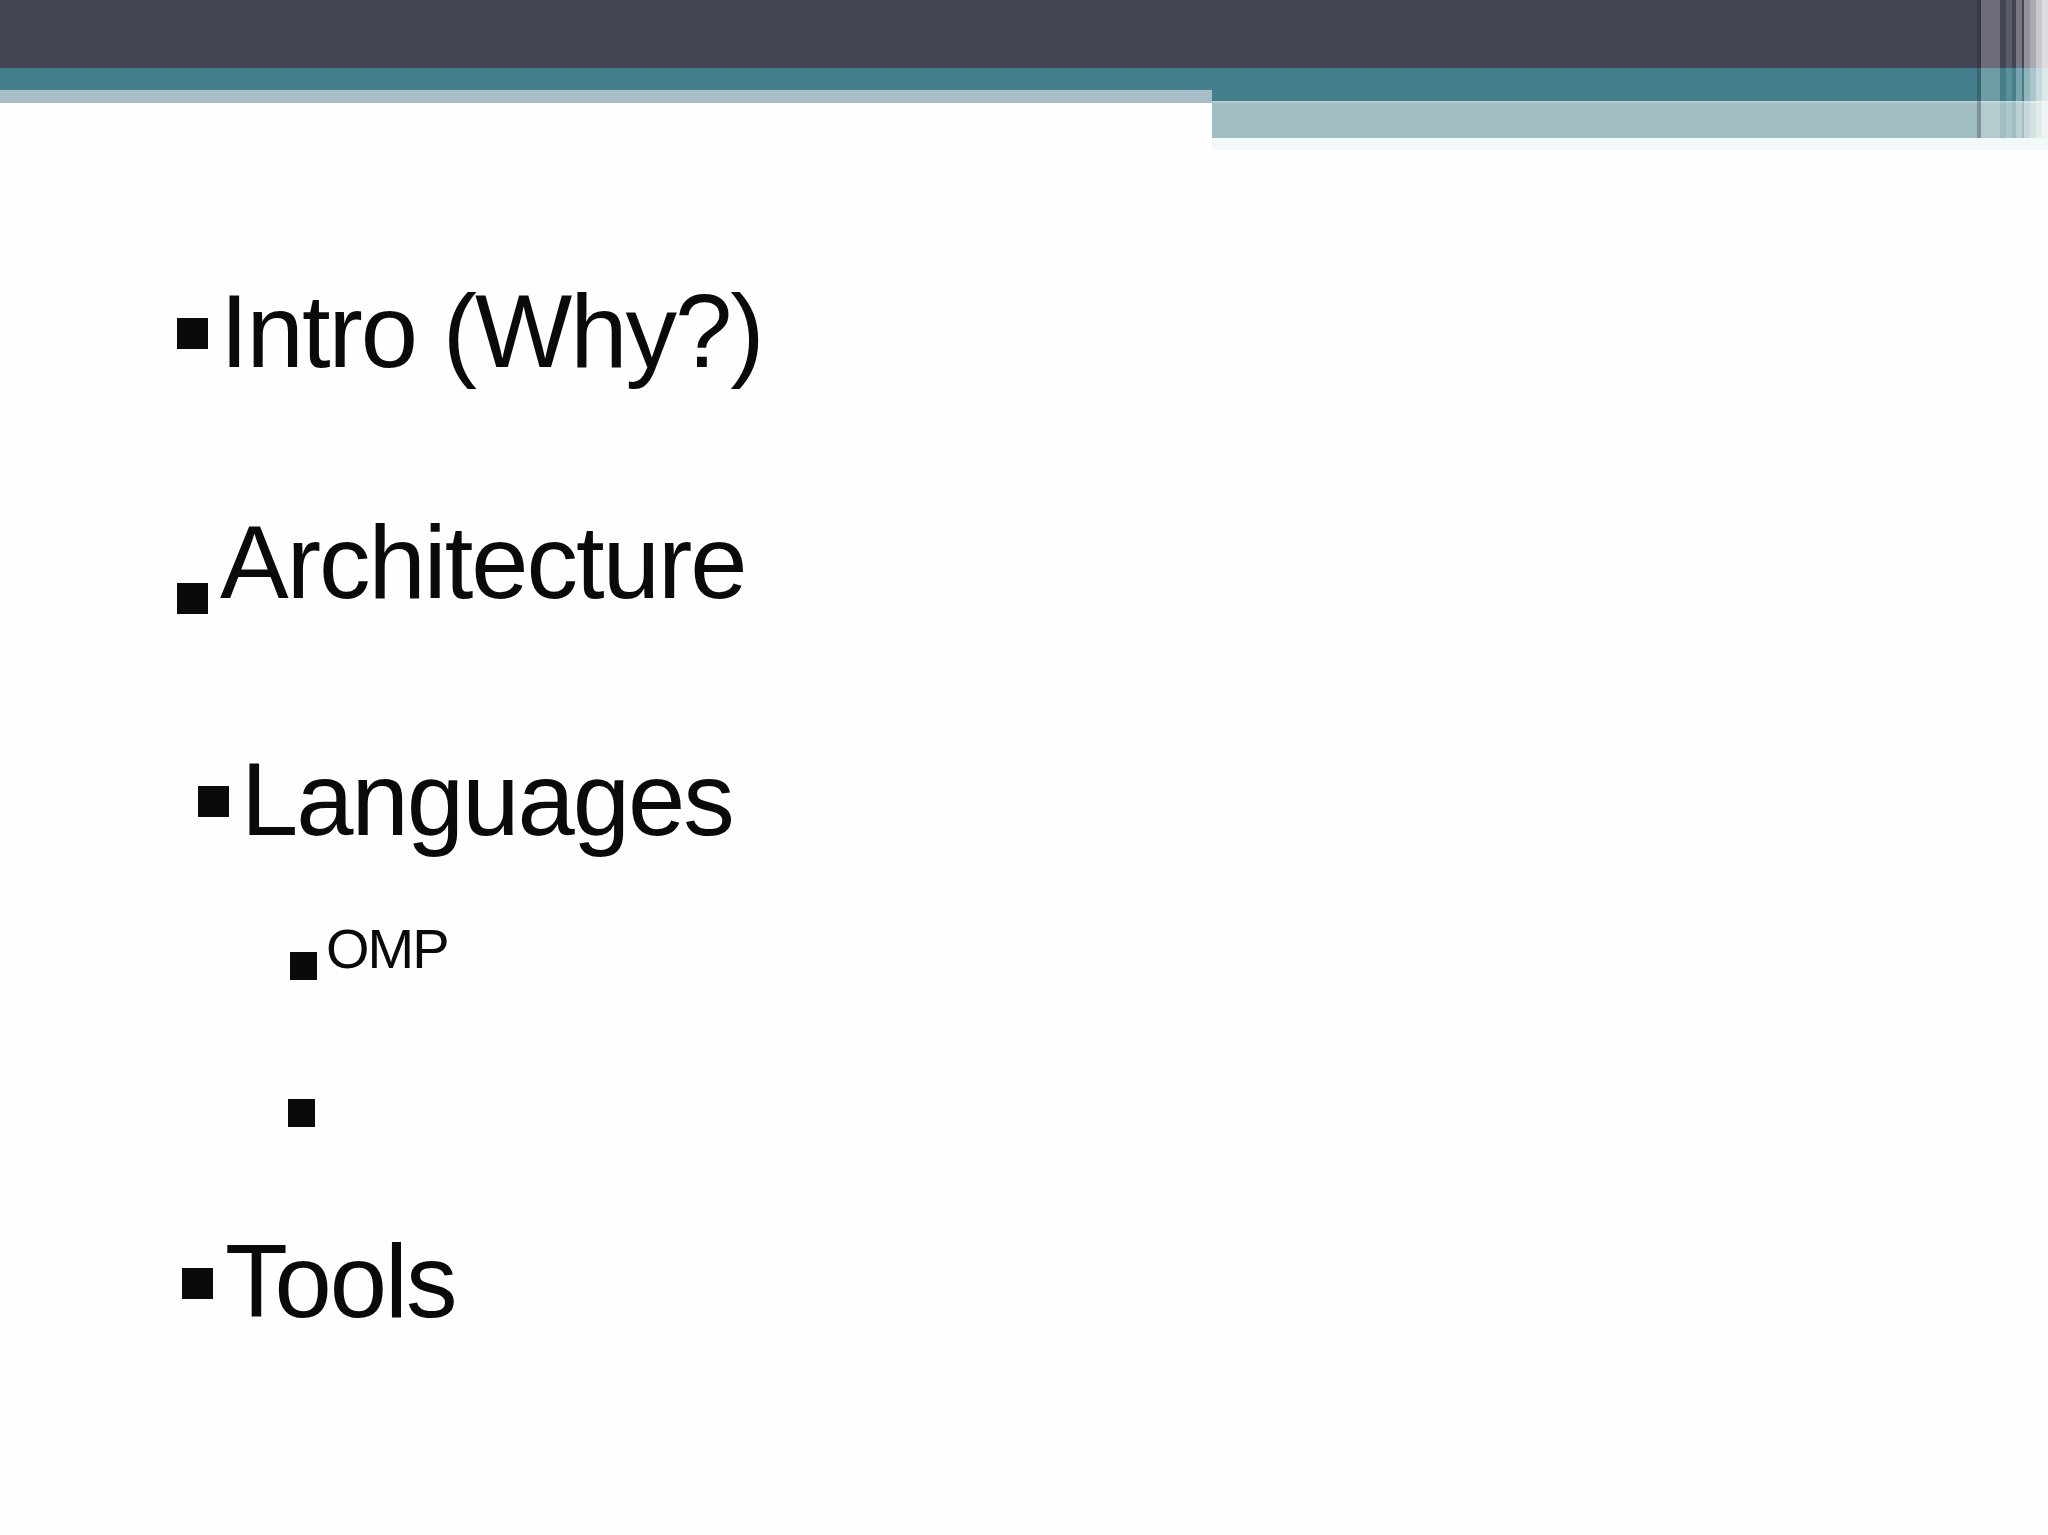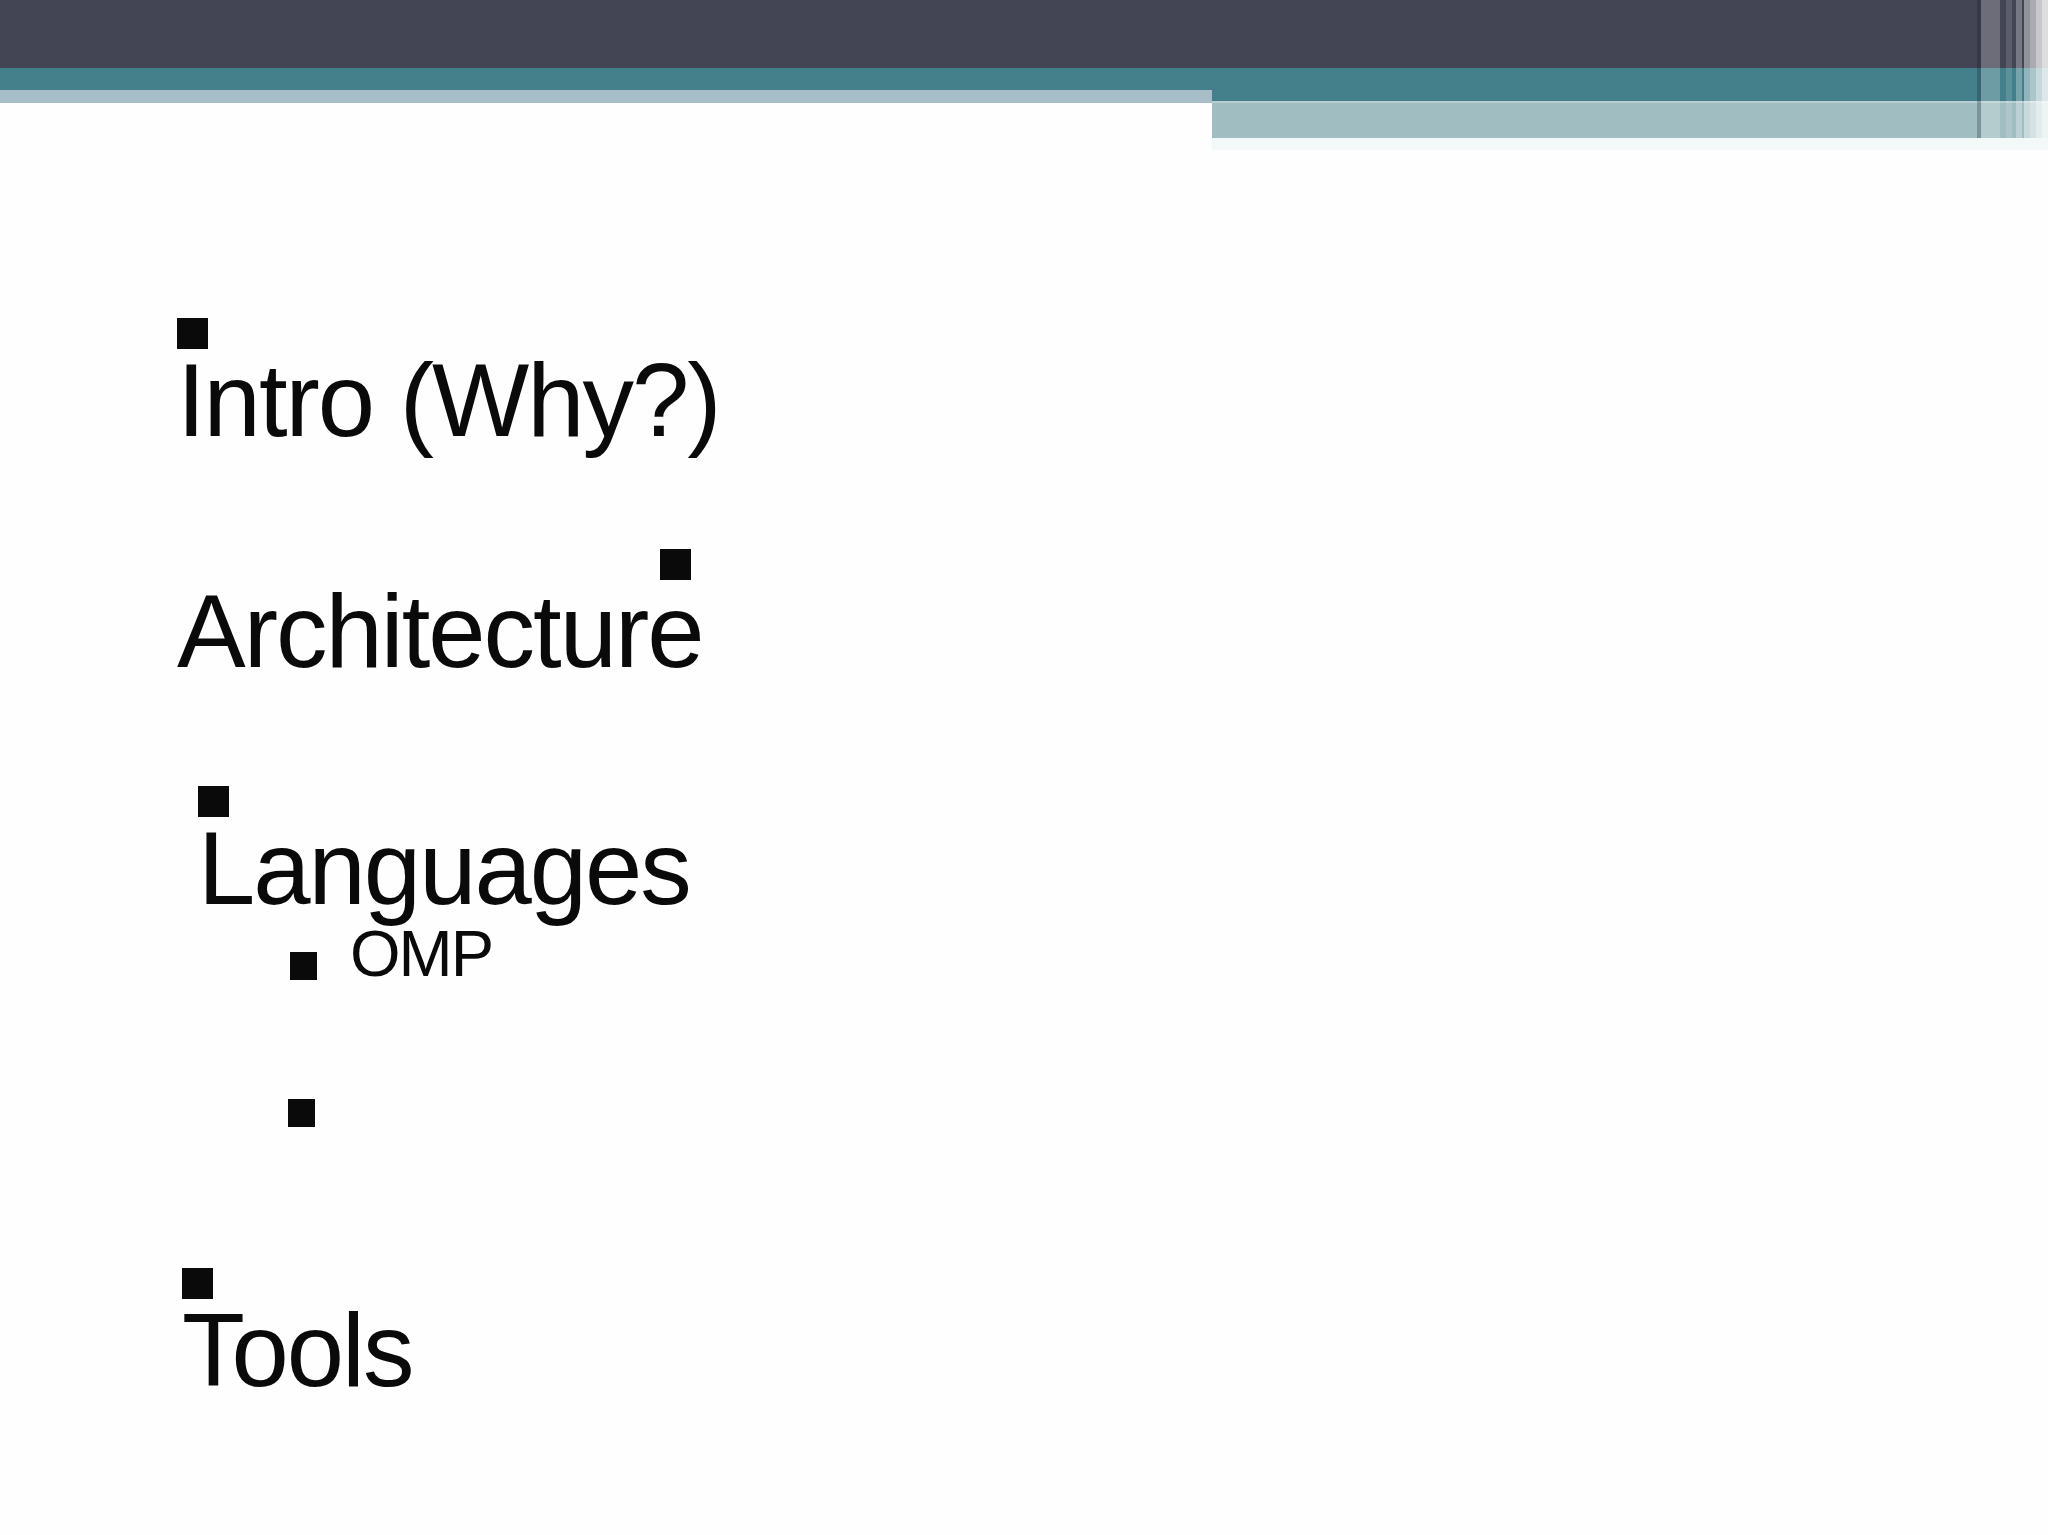--- a/index.html
+++ b/index.html
@@ -90,28 +90,28 @@
     white-space: nowrap;
     color: var(--text, #0A0A0A);
     line-height: 1;
     letter-spacing: -2px;
   }
   .b-item .marker {
     flex: 0 0 auto;
     background: var(--text, #0A0A0A);
   }
   
-  .lvl1 { font-size: 103px; flex-direction: column; }
+  .lvl1 { font-size: 103px; }
   .lvl1 .marker {
     width: 31px; height: 31px;
     margin-top: 38px;
     margin-right: 12px;
   }
   
-  .lvl2 { font-size: 65px; gap: 24px; }
+  .lvl2 { font-size: 56px; }
   .lvl2 .marker {
     width: 27px; height: 28px;
     margin-top: 31px;
     margin-right: 9px;
   }
 
   
   .b-item:nth-of-type(1) { top: 280px;  left: 177px; }
   .b-item:nth-of-type(2) { top: 511px;  left: 177px; align-items: flex-end; }
   .b-item:nth-of-type(3) { top: 748px;  left: 198px; }

